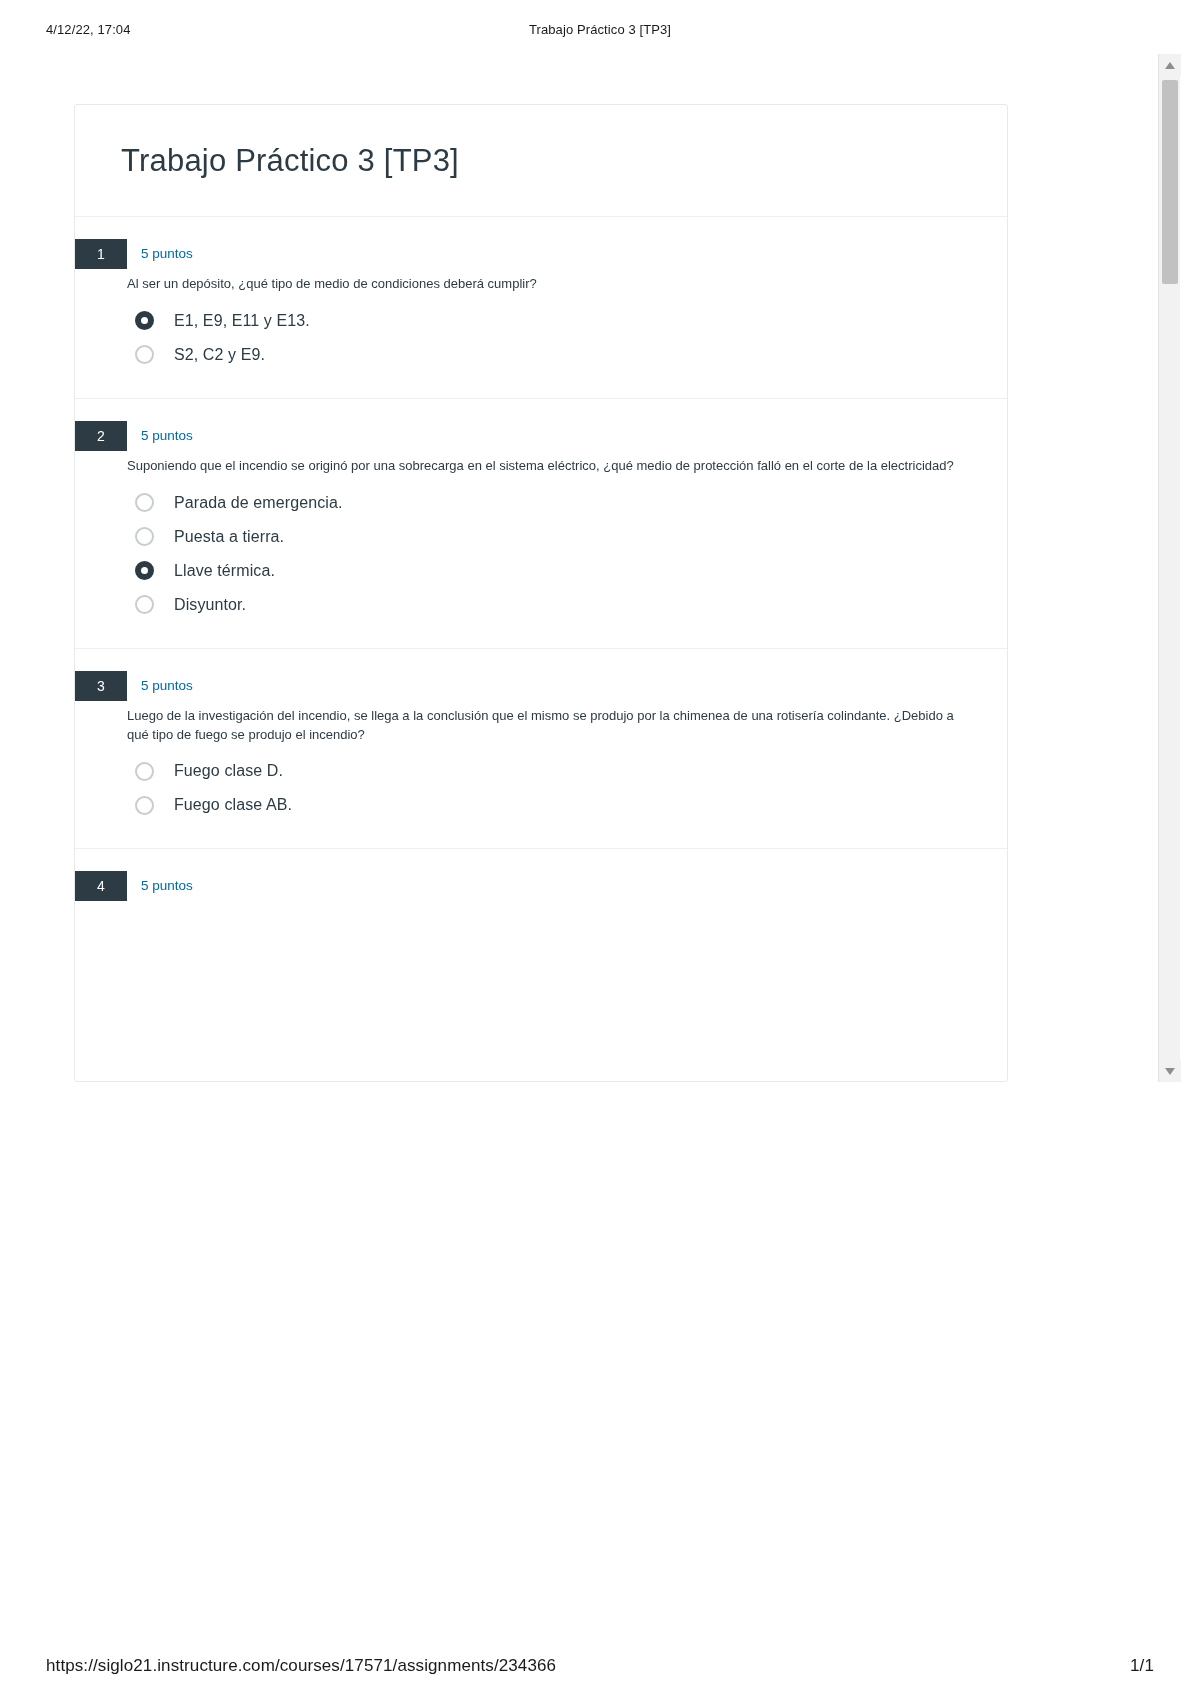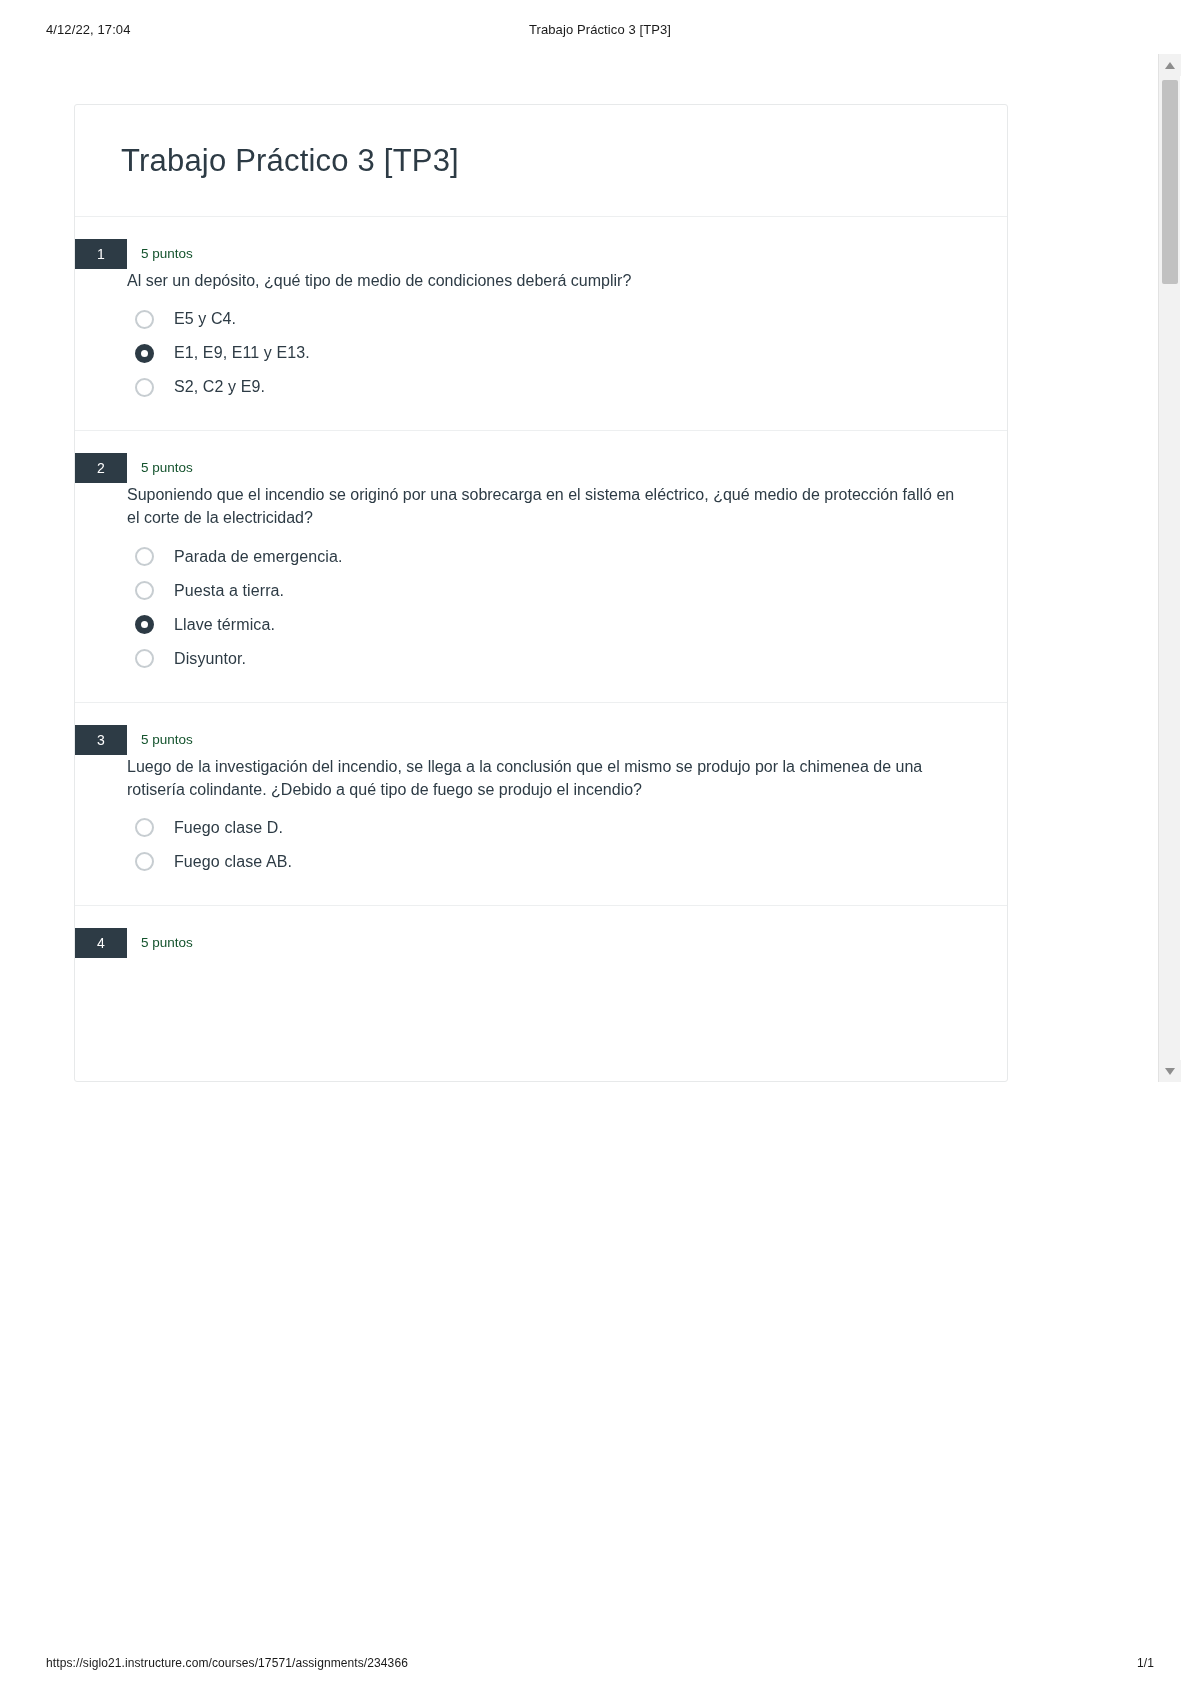--- a/index.html
+++ b/index.html
@@ -38,21 +38,21 @@
     width: 1200px;
     text-align: center;
   }
 
   
   .print-footer {
     position: absolute;
     bottom: 24px; left: 0;
     width: 1200px;
     height: 18px;
-    font-size: 12px;
+    font-size: 17px;
     color: #1a1a1a;
     letter-spacing: .1px;
   }
   .print-footer .pf-url { position: absolute; left: 46px; top: 0; }
   .print-footer .pf-page { position: absolute; right: 46px; top: 0; text-align: right; }
 
   
   .quiz-card {
     position: absolute;
     left: 74px;
@@ -101,32 +101,33 @@
     color: #ffffff;
     font-size: 14px;
     display: flex;
     align-items: center;
     justify-content: center;
     letter-spacing: .2px;
   }
   .q-points {
     margin-left: 14px;
     font-size: 13.5px;
-    color: #14532d;
+    color: #0369a1;
     line-height: 30px;
   }
 
   .q-body {
     margin-left: 52px;
     padding-left: 0px;
   }
   .q-text {
-    font-size: 16px;
+    font-size: 13px;
     color: #2d3b45;
     line-height: 1.45;
+    margin-top: 6px;
     margin-bottom: 10px;
     padding-right: 10px;
   }
 
   .answers { margin: 0; padding: 0; list-style: none; }
   .answer {
     display: flex;
     align-items: center;
     height: 34px;
     padding-left: 8px;
@@ -215,24 +216,20 @@
     <div id="questions-container">
         <div class="question">
           <div class="q-head">
             <div class="q-num">1</div>
             <div class="q-points">5 puntos</div>
           </div>
           <div class="q-body">
             <div class="q-text">Al ser un depósito, ¿qué tipo de medio de condiciones deberá cumplir?</div>
             <ul class="answers">
               <li class="answer">
-                <span class="radio"></span>
-                <span class="answer-text">E5 y C4.</span>
-              </li>
-              <li class="answer">
                 <span class="radio checked"></span>
                 <span class="answer-text">E1, E9, E11 y E13.</span>
               </li>
               <li class="answer">
                 <span class="radio"></span>
                 <span class="answer-text">S2, C2 y E9.</span>
               </li>
             </ul>
           </div>
         </div>

